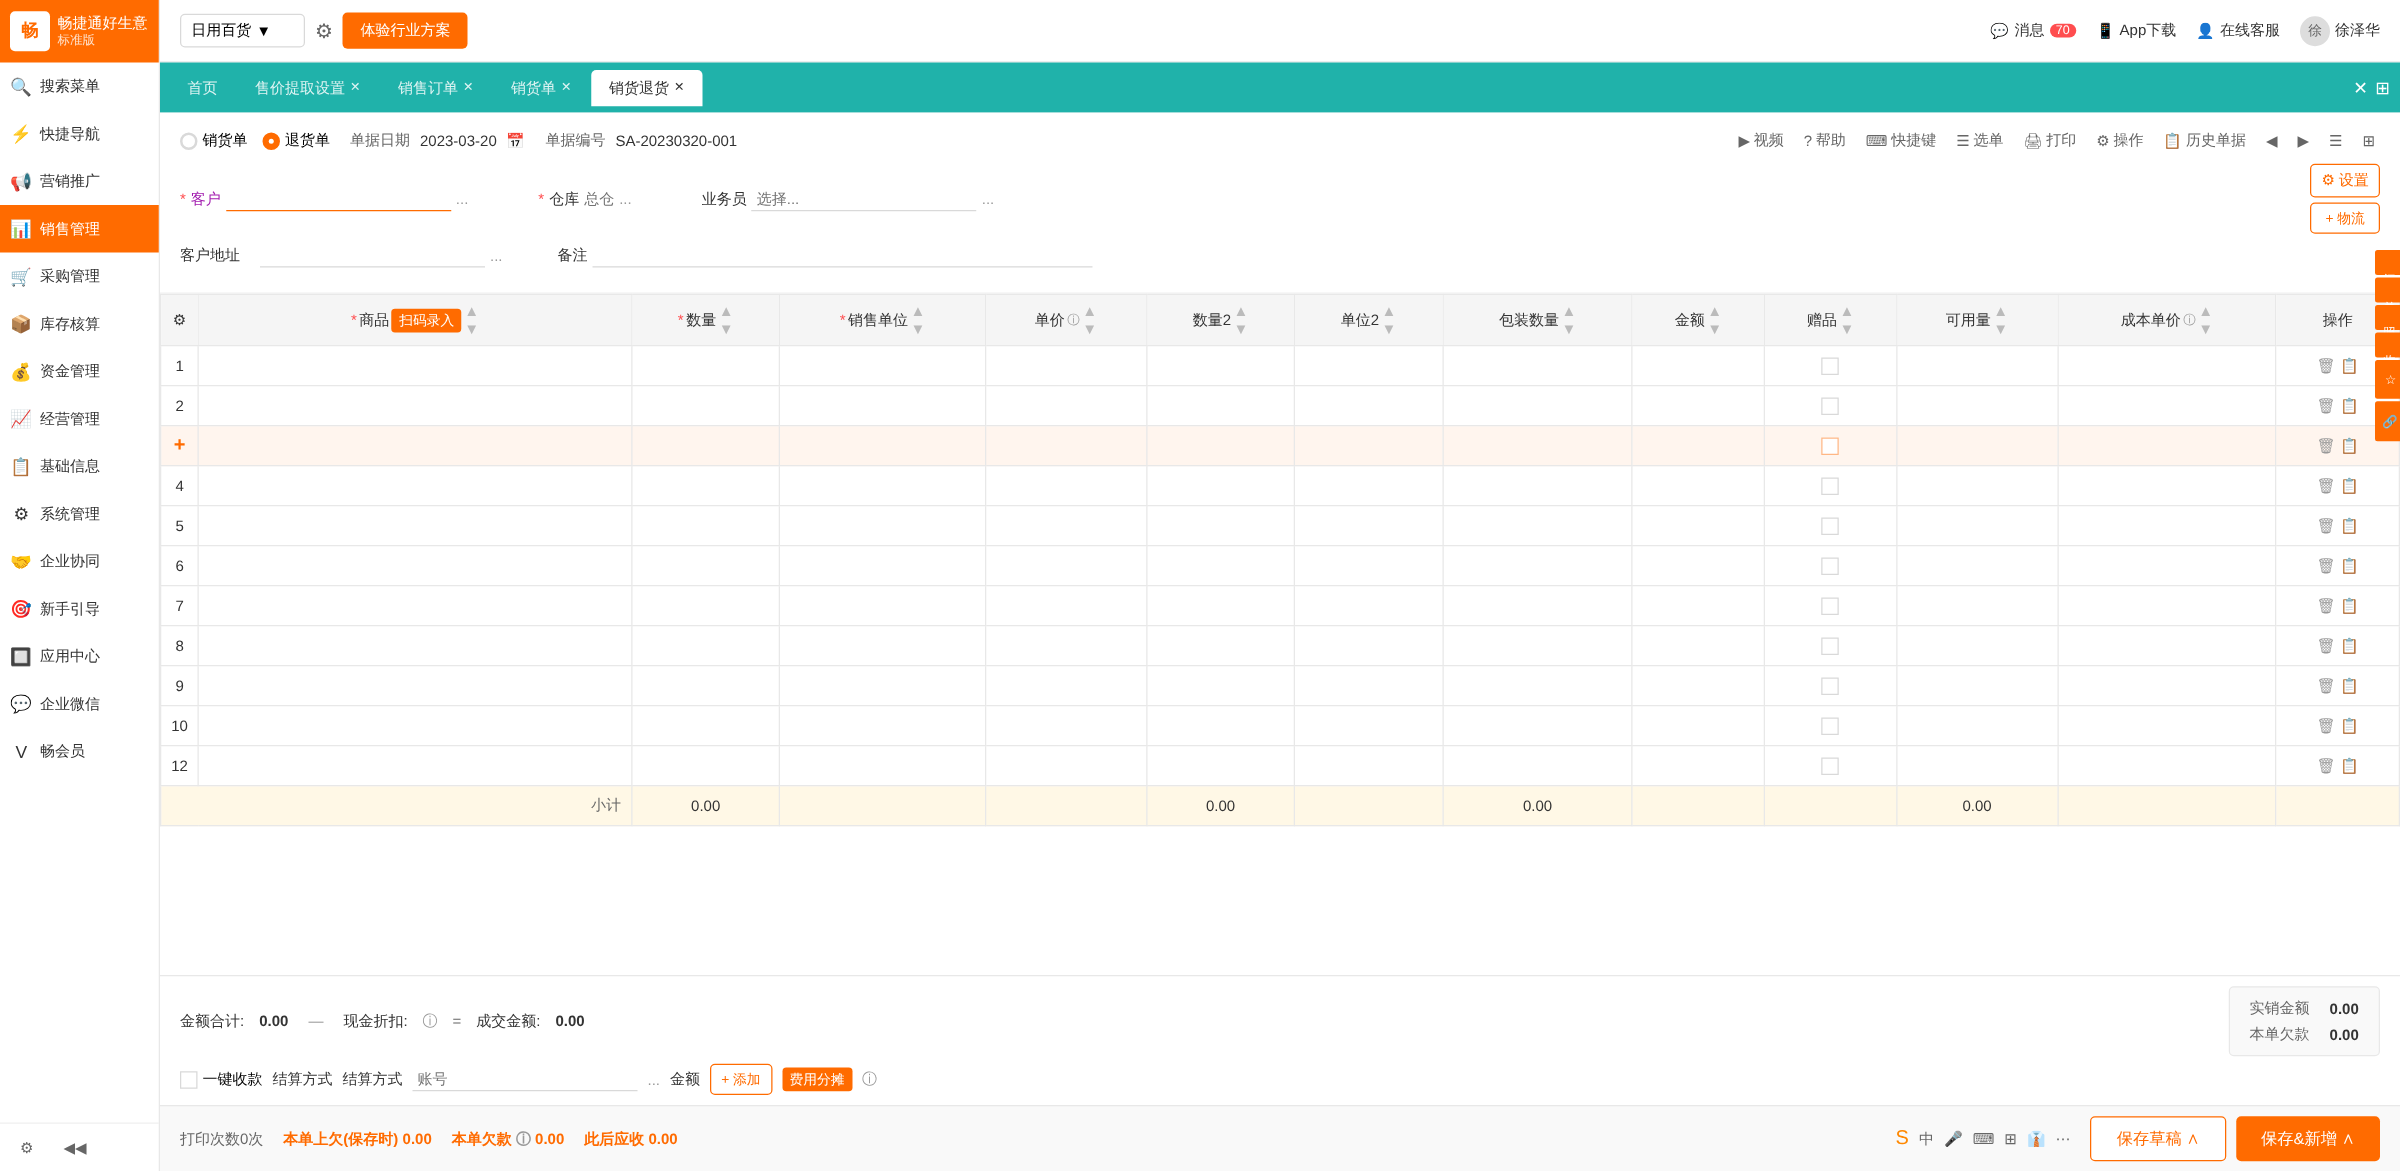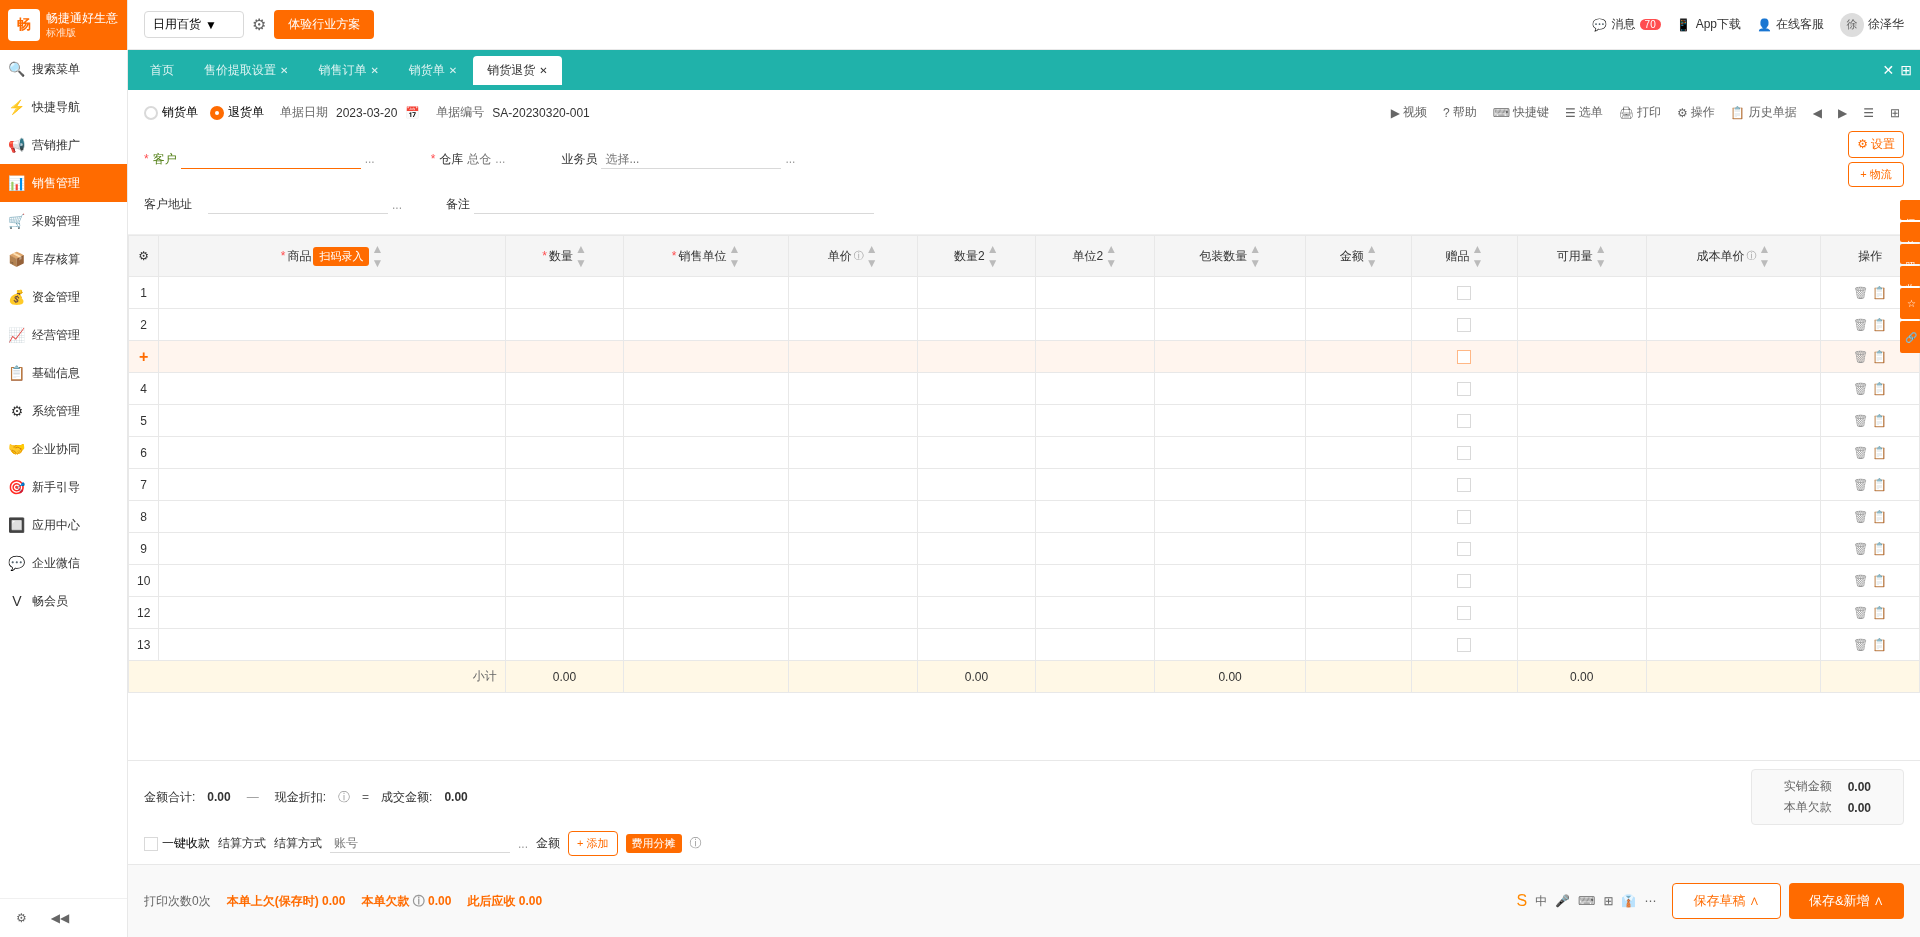--- a/index.html
+++ b/index.html
@@ -83,21 +83,21 @@
     .footer-value { color: #333; font-weight: bold; }
     .footer-sep { color: #999; margin: 0 4px; }
     .footer-eq { color: #666; }
     .footer-bottom { display: flex; align-items: center; gap: 8px; }
     .footer-checkbox { display: flex; align-items: center; gap: 4px; cursor: pointer; }
     .amount-row { display: flex; justify-content: space-between; align-items: center; gap: 16px; padding: 2px 0; }
     .amount-label { color: #666; }
     .amount-value { color: #333; font-weight: bold; }
 
     
-    .action-footer { background: #f9f9f9; border-top: 1px solid #e8e8e8; padding: 18px 16px; display: flex; align-items: center; gap: 16px; }
+    .action-footer { background: #f9f9f9; border-top: 1px solid #e8e8e8; padding: 8px 16px; display: flex; align-items: center; gap: 16px; }
     .action-footer-left { flex: 1; display: flex; align-items: center; gap: 16px; }
     .action-footer-item { color: #666; }
     .action-footer-item span { color: #ff6b00; font-weight: bold; }
     .action-footer-right { display: flex; gap: 8px; }
     .btn-draft { background: #fff; border: 1px solid #ff6b00; color: #ff6b00; border-radius: 4px; padding: 8px 20px; cursor: pointer; font-size: 13px; }
     .btn-save { background: #ff6b00; border: none; color: #fff; border-radius: 4px; padding: 8px 20px; cursor: pointer; font-size: 13px; }
 
     
     .right-edge-btns { position: fixed; right: 0; top: 200px; display: flex; flex-direction: column; gap: 2px; z-index: 100; }
     .edge-btn { width: 20px; background: #ff6b00; color: #fff; padding: 10px 3px; cursor: pointer; font-size: 10px; writing-mode: vertical-rl; text-align: center; border-radius: 2px 0 0 2px; }
@@ -280,21 +280,21 @@
             <span class="toolbar-btn">▶</span>
             <span class="toolbar-btn">☰</span>
             <span class="toolbar-btn">⊞</span>
           </div>
         </div>
 
         <div class="form-row">
 
           <div style="display:flex;align-items:center;gap:4px;">
             <span style="color:#ff4d4f;">*</span>
-            <span style="color:#4d7c0f;">客户</span>
+            <span style="color:#a21caf;">客户</span>
             <input class="form-input form-input-orange" type="text" style="width: 180px;">
             <span class="form-dots">...</span>
           </div>
 
           <div style="display:flex;align-items:center;gap:4px;margin-left:40px;">
             <span style="color:#ff4d4f;">*</span>
             <span style="color:#333;">仓库</span>
             <span style="color:#737373;">总仓</span>
             <span class="form-dots">...</span>
           </div>
@@ -682,44 +682,20 @@
                 <td></td>
                 <td>
                   <div class="action-icons">
                     <span class="action-icon">🗑</span>
                     <span class="action-icon">📋</span>
                   </div>
                 </td>
               </tr>
             <tr>
                 <td class="row-num">12</td>
-                <td></td>
-                <td></td>
-                <td></td>
-                <td></td>
-                <td></td>
-                <td></td>
-                <td></td>
-                <td></td>
-                <td>
-                  <div class="checkbox-cell">
-                    <span class="cb"></span>
-                  </div>
-                </td>
-                <td></td>
-                <td></td>
-                <td>
-                  <div class="action-icons">
-                    <span class="action-icon">🗑</span>
-                    <span class="action-icon">📋</span>
-                  </div>
-                </td>
-              </tr>
-            <tr>
-                <td class="row-num">13</td>
                 <td></td>
                 <td></td>
                 <td></td>
                 <td></td>
                 <td></td>
                 <td></td>
                 <td></td>
                 <td></td>
                 <td>
                   <div class="checkbox-cell">
@@ -759,21 +735,21 @@
           <span class="footer-label">金额合计:</span>
           <span class="footer-value">0.00</span>
           <span class="footer-sep">—</span>
           <span class="footer-label">现金折扣:</span>
           <span style="color:#999;cursor:pointer;">ⓘ</span>
           <span class="footer-eq">=</span>
           <span class="footer-label">成交金额:</span>
           <span class="footer-value">0.00</span>
 
           <div style="margin-left:auto;display:flex;align-items:center;gap:8px;">
-            <div style="background:#f9f9f9;border:1px solid #e8e8e8;border-radius:4px;padding:6px 32px;">
+            <div style="background:#f9f9f9;border:1px solid #e8e8e8;border-radius:4px;padding:6px 16px;">
               <div class="amount-row">
                 <span class="amount-label">实销金额</span>
                 <span class="amount-value">0.00</span>
               </div>
               <div class="amount-row">
                 <span class="amount-label">本单欠款</span>
                 <span class="amount-value">0.00</span>
               </div>
             </div>
           </div>

